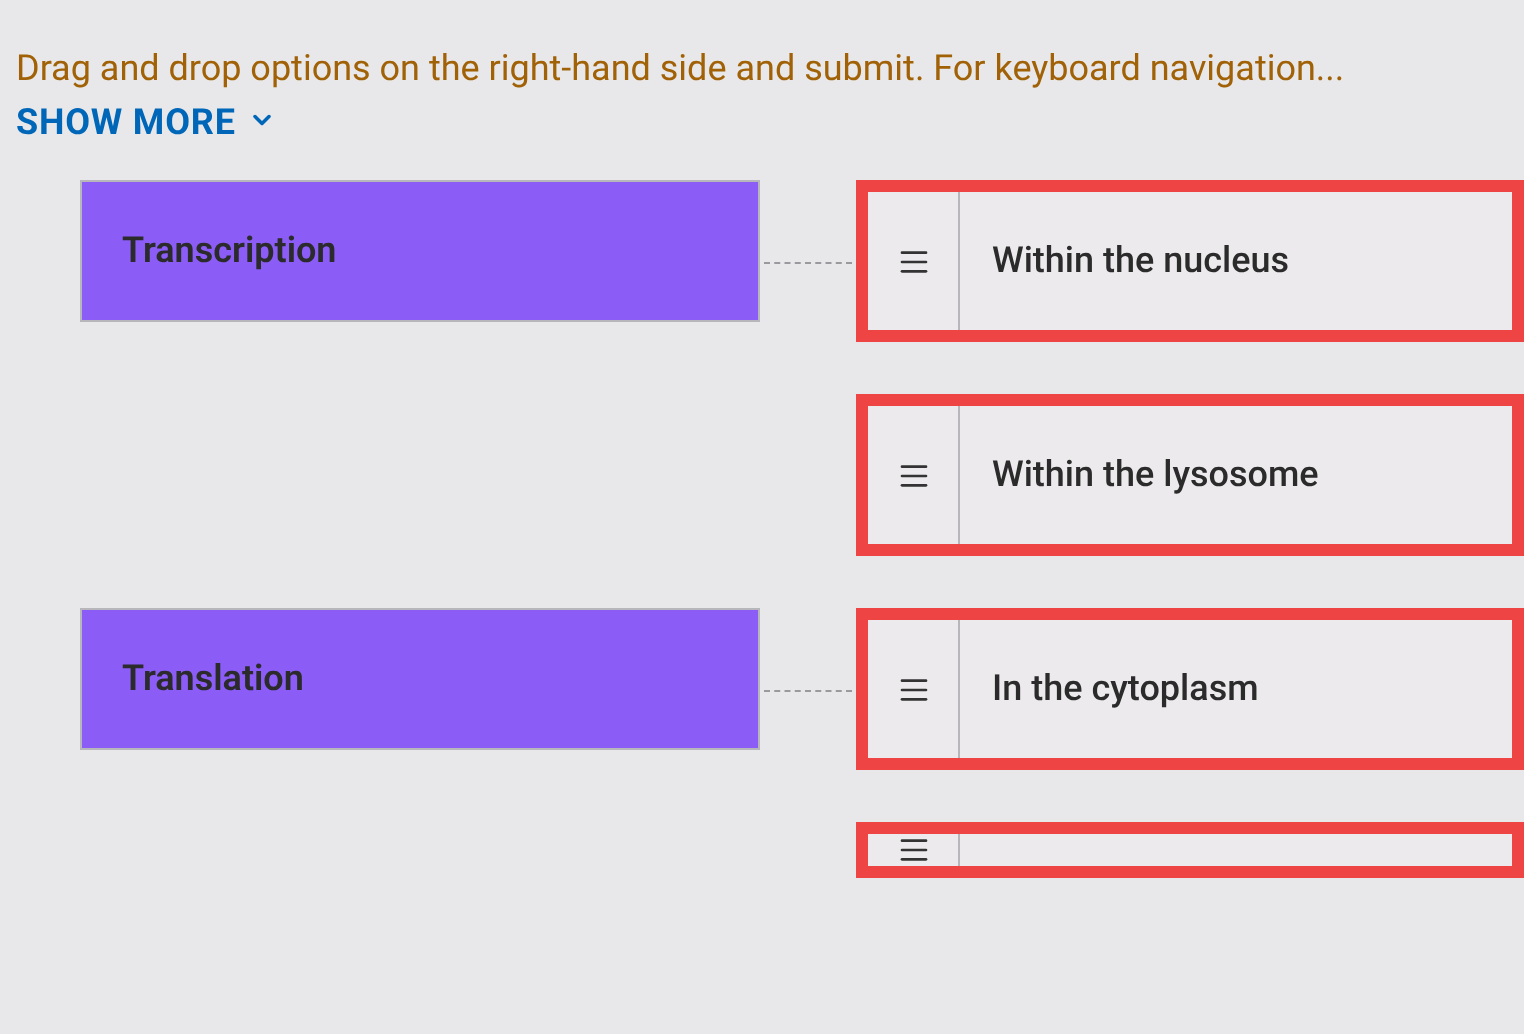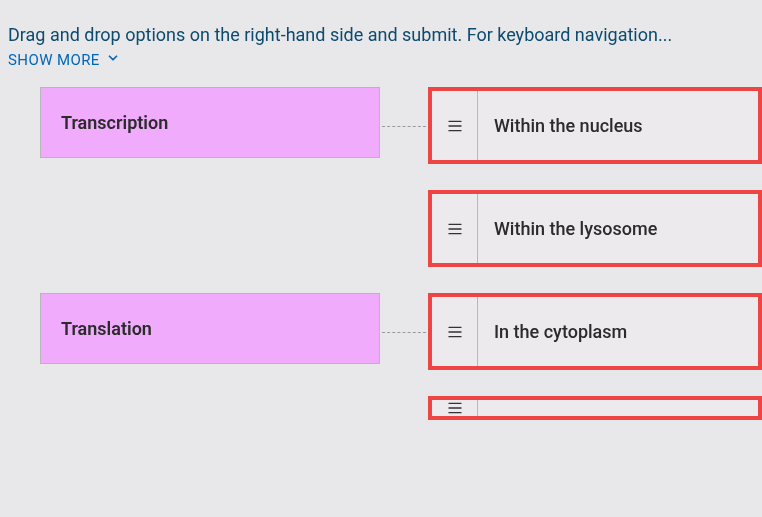--- a/index.html
+++ b/index.html
@@ -7,46 +7,46 @@
       font-family: -apple-system, BlinkMacSystemFont, "Segoe UI", Roboto, Helvetica, Arial, sans-serif;
       background: #e8e8ea;
       width: 762px;
       height: 517px;
       overflow: hidden;
       color: #222;
     }
     .instructions {
       padding: 24px 8px 4px 8px;
       font-size: 18px;
-      color: #0c4a6e;
+      color: #a16207;
     }
     .show-more {
       display: inline-flex;
       align-items: center;
       gap: 6px;
       color: #0067b8;
-      font-weight: 400;
-      font-size: 15px;
+      font-weight: 700;
+      font-size: 18px;
       letter-spacing: 0.4px;
       cursor: pointer;
       padding: 2px 8px 10px 8px;
     }
     .show-more svg { width: 14px; height: 14px; }
     .prompt-box {
       border: 1px solid #b7b7bb;
-      background: #f0abfc;
+      background: #8b5cf6;
       padding: 24px 20px;
       font-size: 18px;
       font-weight: 600;
       color: #2b2b2b;
       position: relative;
     }
     .answer-box {
       display: flex;
-      border: 4px solid #ef4444;
+      border: 6px solid #ef4444;
       background: #eceaec;
       width: 100%;
     }
     .handle {
       width: 46px;
       border-right: 1px solid #b7b7bb;
       display: flex;
       align-items: center;
       justify-content: center;
       cursor: grab;

